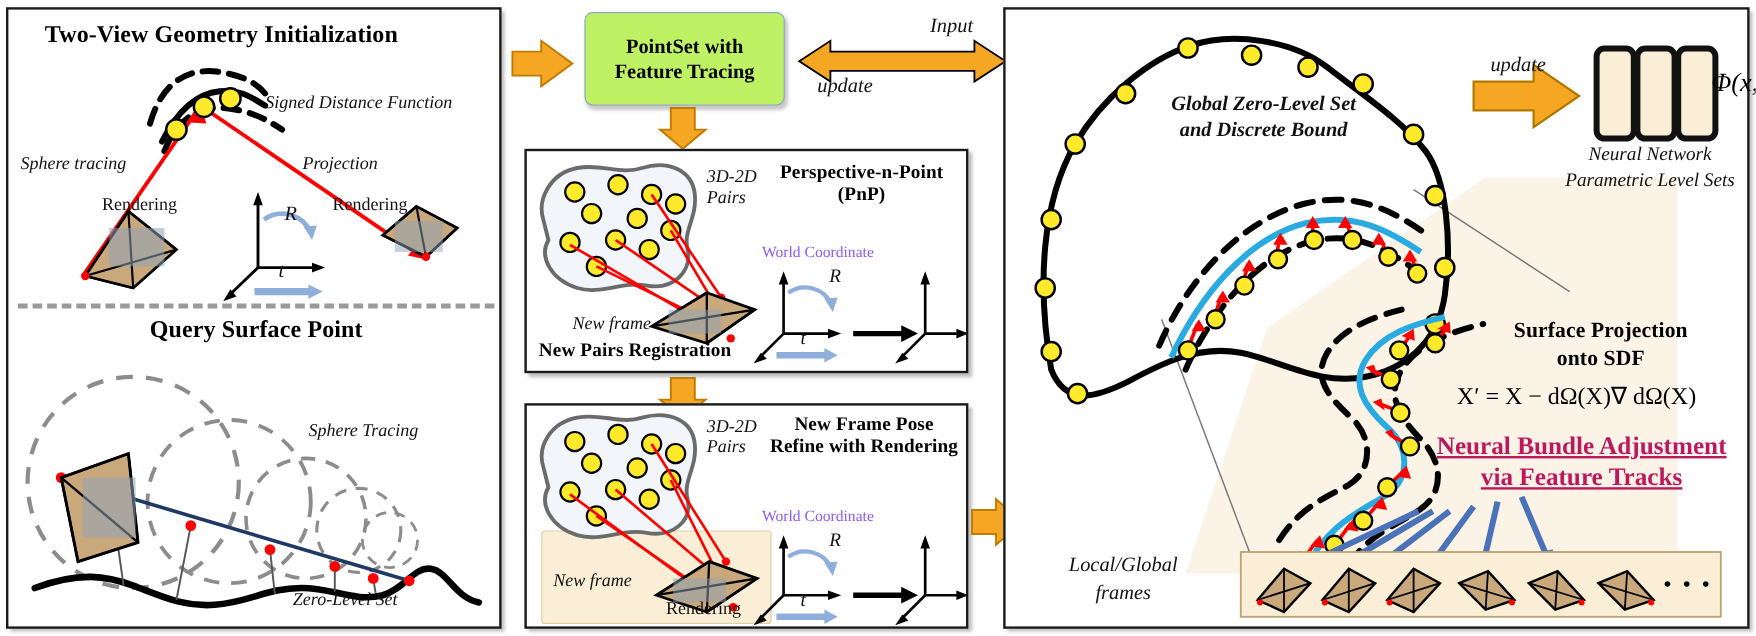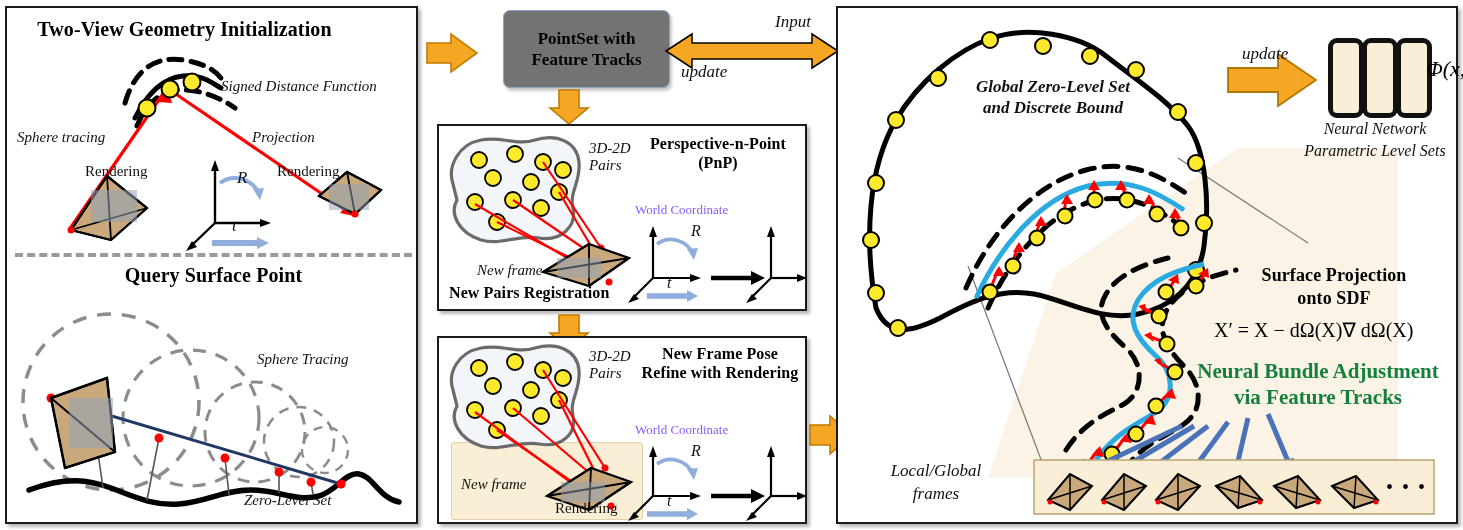--- a/index.html
+++ b/index.html
@@ -19,36 +19,36 @@
   #divider{position:absolute;left:8px;top:245px;width:397px;height:0;
            border-top:4px dashed #9a9a9a;}
   #leftTitle2{position:absolute;left:0;top:256px;width:413px;font-size:20px;}
 
   .render-box{position:absolute;background:#FAEFD6;border:1px solid #e0cfa8;}
   .label-sm{position:absolute;font-size:14px;color:#8b5cf6;}
   .label-md{position:absolute;font-size:15px;color:#111;}
 
   
   #psBox{position:absolute;left:487px;top:10px;width:165px;height:76px;
-         background:#737373;border:1px solid #8ea7c8;border-radius:7px;
+         background:#bef264;border:1px solid #8ea7c8;border-radius:7px;
          box-shadow:2px 3px 3px rgba(0,0,0,.22);
-         display:flex;flex-direction:column;align-items:center;justify-content:center;margin-left:16px;}
+         display:flex;flex-direction:column;align-items:center;justify-content:center;}
   #psBox div{font-weight:bold;font-size:17px;line-height:1.25;color:#000;}
 
   #pnpPanel{left:437px;top:124px;width:370px;height:187px;}
   #posePanel{left:437px;top:336px;width:370px;height:188px;}
 
   
   #pRight{left:836px;top:6px;width:622px;height:518px;}
 
   .svgfull{position:absolute;left:0;top:0;overflow:visible;}
 
   .nnbox{position:absolute;background:#FAEFD6;border:5px solid #111;border-radius:9px;}
 
-  .red-bold{color:#15803d;font-weight:bold;}
+  .red-bold{color:#be185d;font-weight:bold;text-decoration:underline;}
 
   .arrow-lbl{position:absolute;font-style:italic;font-size:17px;color:#111;}
   .formula{position:absolute;font-family:"Liberation Serif",serif;color:#000;}
 </style>
 </head>
 <body>
 
 <div id="root">
 
   <div class="panel" id="pLeft">
@@ -153,21 +153,21 @@
     <div class="label-md ital" style="left:250px;top:343px;">Sphere Tracing</div>
     <div class="label-md ital" style="left:237px;top:484px;">Zero-Level Set</div>
   </div>
 
   <svg class="svgfull" style="left:425px;top:32px" width="60" height="42">
     <polygon points="2,11 26,11 26,2 52,21 26,40 26,31 2,31" fill="#F5A623" stroke="#C07B00" stroke-width="1.6"></polygon>
   </svg>
 
   <div id="psBox">
     <div>PointSet with</div>
-    <div>Feature Tracks</div>
+    <div>Feature Tracing</div>
   </div>
 
   <svg class="svgfull" style="left:664px;top:30px" width="176" height="42">
     <polygon points="2,21 28,4 28,13 148,13 148,4 174,21 148,38 148,29 28,29 28,38" fill="#F5A623" stroke="#000" stroke-width="1.5"></polygon>
   </svg>
   <div class="arrow-lbl" style="left:775px;top:12px;">Input</div>
   <div class="arrow-lbl" style="left:681px;top:62px;">update</div>
 
   <svg class="svgfull" style="left:548px;top:88px" width="44" height="38">
     <polygon points="11,2 31,2 31,20 40,20 21,36 2,20 11,20" fill="#F5A623" stroke="#C07B00" stroke-width="1.6"></polygon>

